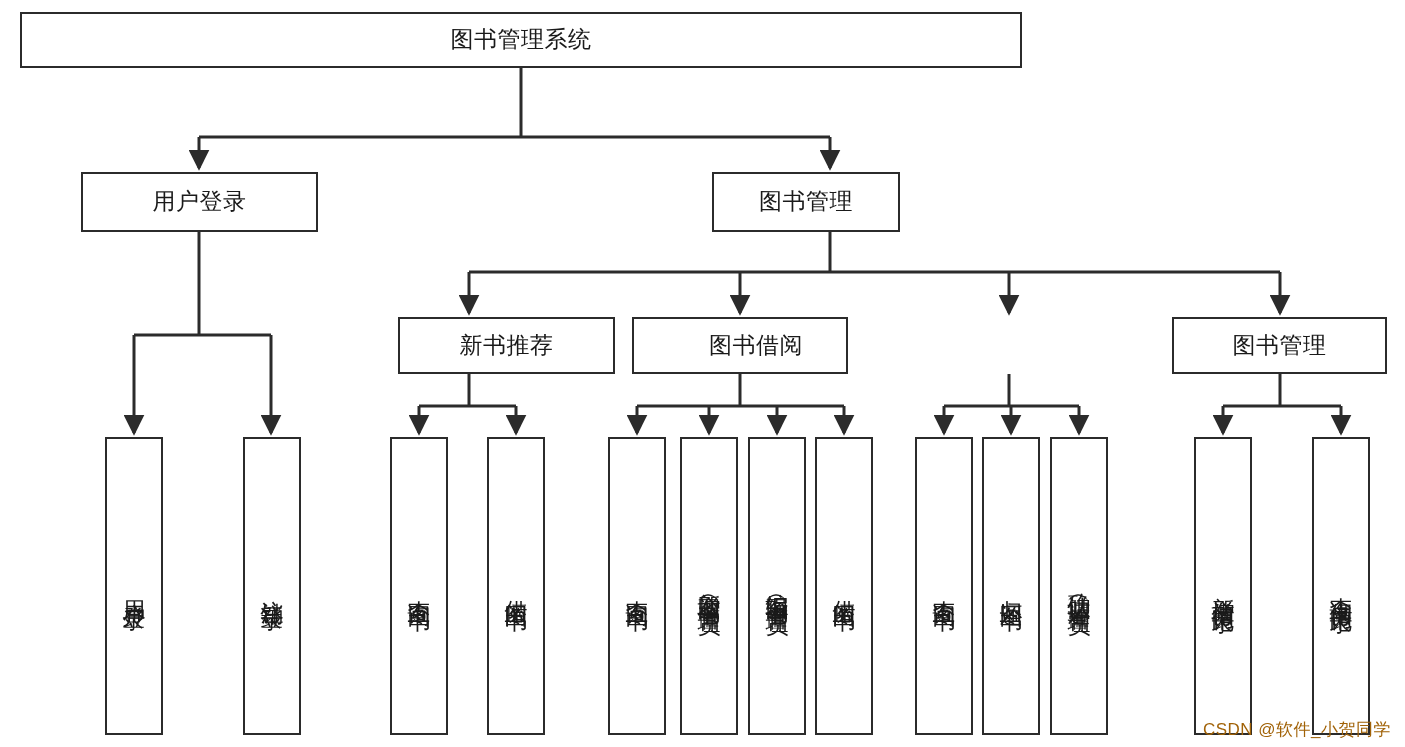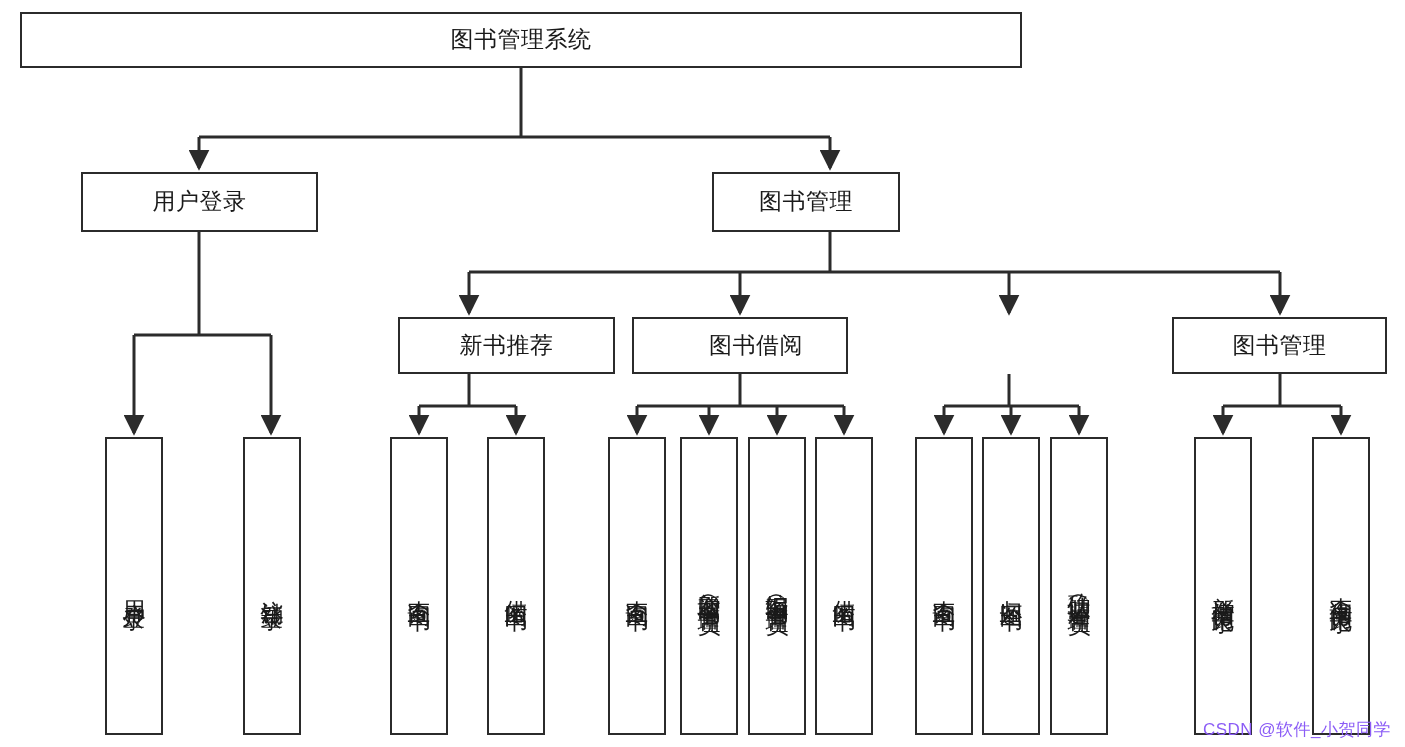--- a/index.html
+++ b/index.html
@@ -58,21 +58,21 @@
     letter-spacing: 3px;
     line-height: 1;
     max-height: 100%;
   }
   .node.root .node-label { font-size: 23px; }
   .watermark {
     position: absolute;
     right: 14px;
     bottom: 6px;
     font-size: 17px;
-    color: #8b5cf6;
+    color: #a16207;
     z-index: 5;
     white-space: nowrap;
     letter-spacing: 0.5px;
   }
 </style>
 </head>
 <body>
 
 <div id="canvas">
 

